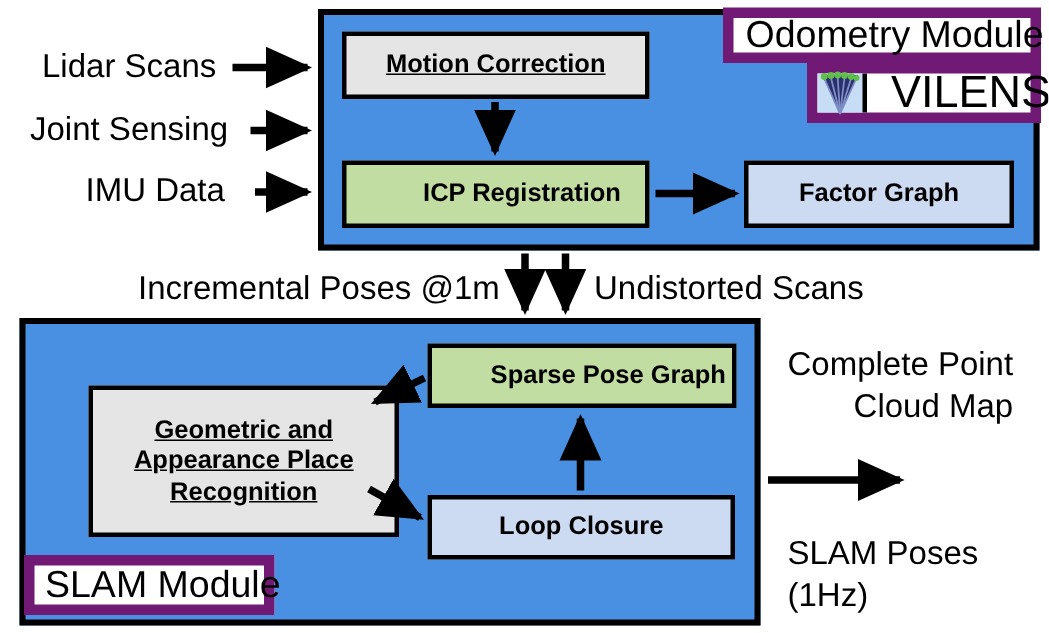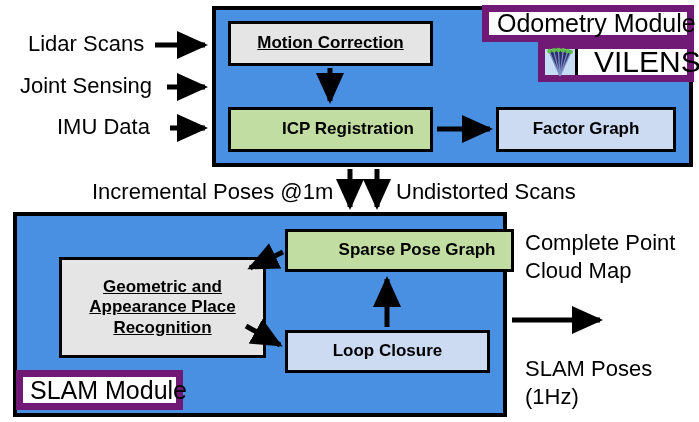--- a/index.html
+++ b/index.html
@@ -87,38 +87,38 @@
     color: #000000;
     line-height: 1.18;
   }
   .pbox.red   { background: #e5e5e5; text-decoration: underline; }
   .pbox.green { background: #c2dda1; padding-left: 35px; }
   .pbox.blue  { background: #ccdbf2; }
 
   #motion-correction   { left: 228px; top: 21px;  width: 205px; height: 45px; font-size: 17px; }
   #icp-registration    { left: 228px; top: 107px; width: 205px; height: 45px; font-size: 17px; }
   #factor-graph        { left: 496px; top: 107px; width: 180px; height: 45px; font-size: 17px; }
-  #sparse-pose-graph   { left: 285px; top: 229px; width: 229px; height: 43px; font-size: 17px; }
+  #sparse-pose-graph   { left: 285px; top: 229px; width: 206px; height: 43px; font-size: 17px; }
   #loop-closure        { left: 285px; top: 330px; width: 205px; height: 43px; font-size: 17px; }
   #place-recognition   { left: 36px;  top: 257px; width: 207px; height: 101px; font-size: 17px; margin-left: 23px; }
 
   
   .label {
     position: absolute;
     color: #000000;
     font-size: 22px;
     white-space: nowrap;
     line-height: 1.25;
   }
   #lbl-lidar   { left: 28px;  top: 30px;  }
   #lbl-joint   { left: 20px;  top: 72px;  }
   #lbl-imu     { left: 57px;  top: 113px; }
   #lbl-incremental { left: 92px; top: 178px; }
   #lbl-undistorted { left: 396px; top: 178px; }
-  #lbl-pointcloud  { left: 525px; top: 229px; }
+  #lbl-pointcloud  { left: 525px; top: 229px; text-align: right; }
   #lbl-slamposes   { left: 525px; top: 355px; }
 
   
   #arrows {
     position: absolute;
     left: 0; top: 0;
     width: 699px; height: 422px;
     pointer-events: none;
   }
 </style>

